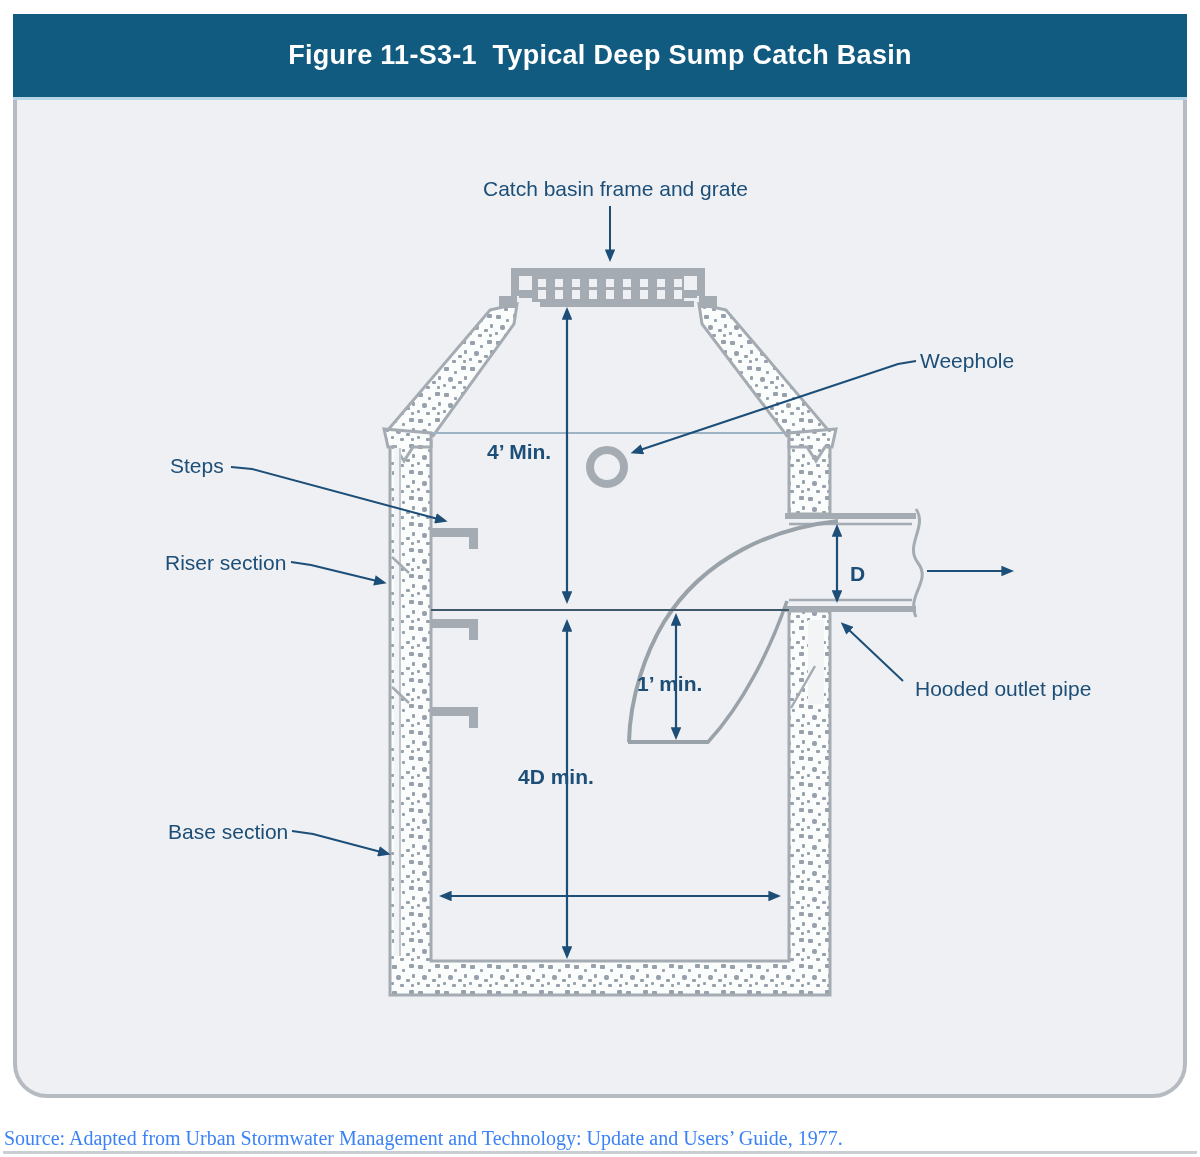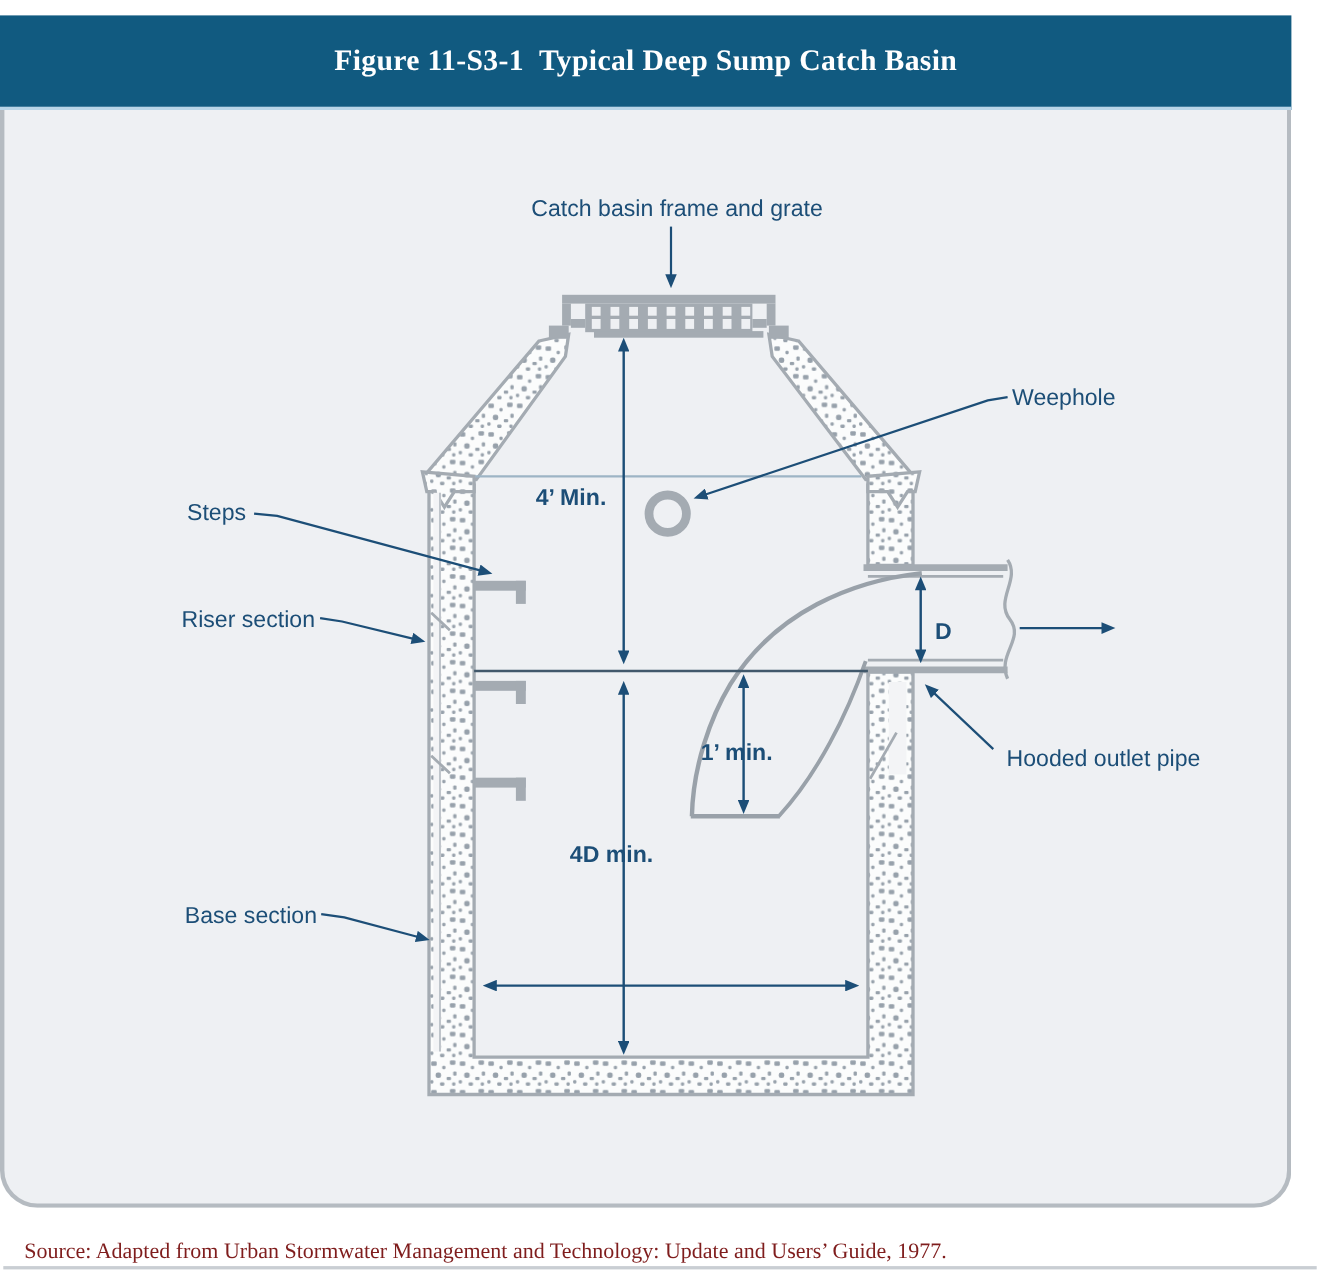--- a/index.html
+++ b/index.html
@@ -1,41 +1,41 @@
 <!DOCTYPE html>
 <html><head>
 <meta charset="utf-8">
 <style>
   html,body{margin:0;padding:0;}
   body{
     width:1200px;height:1157px;position:relative;background:#ffffff;
     font-family:"Liberation Sans", sans-serif;overflow:hidden;
   }
   .figure-container{
-    position:absolute;left:0;top:14px;width:1174px;height:1084px;font-family:Liberation Serif, serif;
+    position:absolute;left:13px;top:14px;width:1174px;height:1084px;
   }
   .title-bar{
     height:83px;background:#115a80;border-bottom:3px solid #b9d5e8;
     display:flex;align-items:center;justify-content:center;
   }
   .title-bar .title{
     color:#ffffff;font-size:27px;font-weight:bold;letter-spacing:.3px;
     white-space:pre;
   }
   .figure-panel{
     height:994px;background:#eef0f3;
     border-left:4px solid #b5bbc1;border-right:4px solid #b5bbc1;border-bottom:4px solid #b5bbc1;
     border-radius:0 0 34px 34px;
   }
   .diagram-svg{
     position:absolute;left:0;top:0;width:1200px;height:1157px;pointer-events:none;
   }
   .source-line{
-    position:absolute;left:22px;top:1127px;width:1170px;
-    font-family:"Liberation Serif", serif;font-size:20px;color:#7f1d1d;
+    position:absolute;left:4px;top:1127px;width:1170px;
+    font-family:"Liberation Serif", serif;font-size:20px;color:#3b82f6;
   }
   .bottom-rule{
     position:absolute;left:3px;top:1151px;width:1194px;height:3px;background:#c9ced3;
   }
   
   text.lbl{fill:#1c4e77;font-size:21px;font-family:"Liberation Sans",sans-serif;}
   text.dim{fill:#1c4e77;font-size:21px;font-weight:bold;font-family:"Liberation Sans",sans-serif;}
 </style>
 </head>
 <body>

